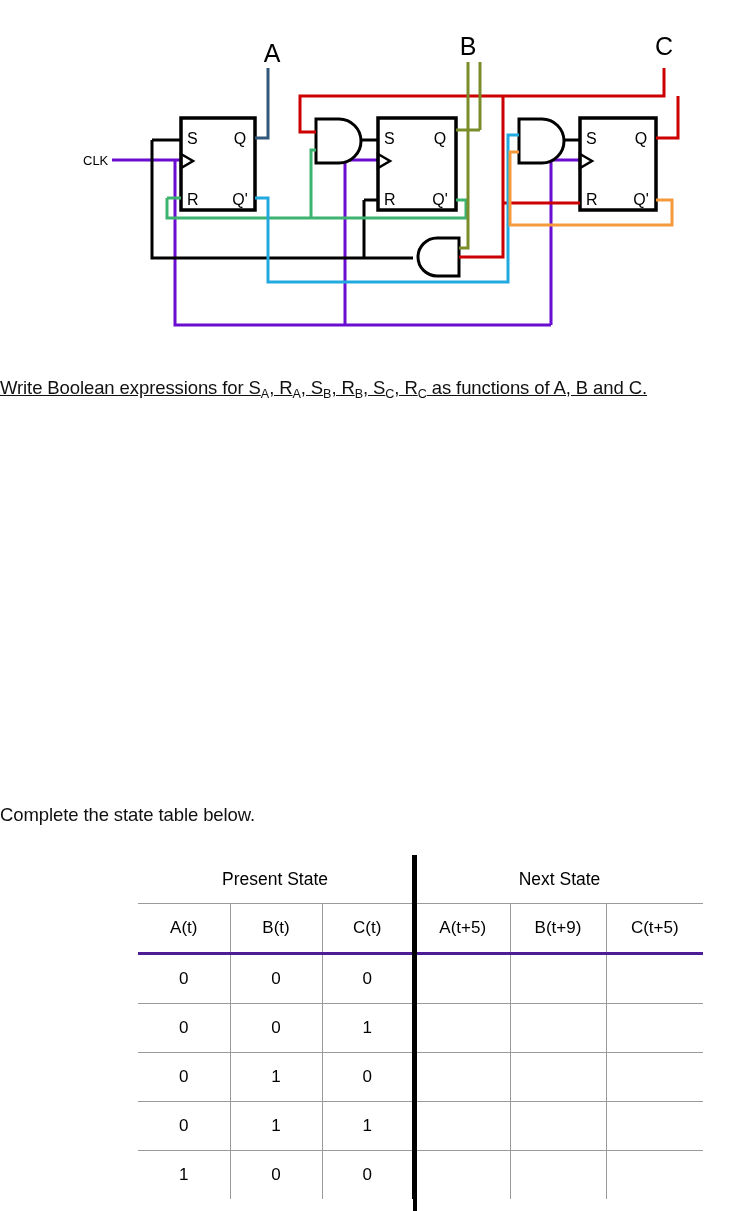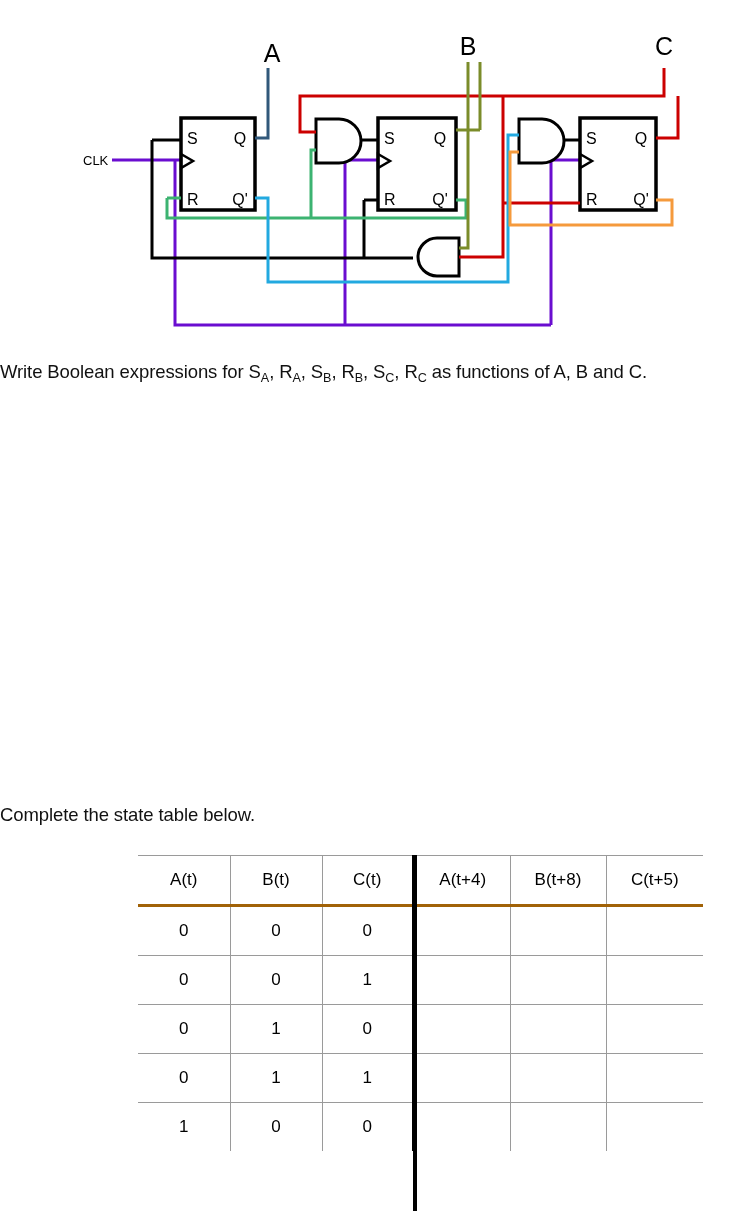--- a/index.html
+++ b/index.html
@@ -24,21 +24,21 @@
   }
   .prose {
     position: absolute;
     left: 0;
     font-size: 18.5px;
     line-height: 1.25;
     color: #111111;
     letter-spacing: -0.1px;
     white-space: nowrap;
   }
-  #q1-text { top: 360px; }
+  #q1-text { top: 376px; text-decoration: underline; }
   #q2-text { top: 803px; text-align: center; }
   sub {
     font-size: 0.68em;
     vertical-align: baseline;
     position: relative;
     top: 0.3em;
   }
   #state-table-wrap {
     position: absolute;
     left: 138px;
@@ -58,21 +58,21 @@
     height: 48px;
     vertical-align: middle;
   }
   .grp-head td {
     border: none;
     height: 42px;
     font-size: 17.5px;
   }
   .col-head td {
     border-top: 1px solid #9a9a9a;
-    border-bottom: 3px solid #a16207;
+    border-bottom: 3px solid #4c1d95;
     border-left: 1px solid #9a9a9a;
     height: 45px;
   }
   .col-head td.first-col { border-left: none; }
   .data-row td {
     border-bottom: 1px solid #9a9a9a;
     border-left: 1px solid #9a9a9a;
     height: 48px;
   }
   .data-row td.first-col { border-left: none; }
@@ -199,26 +199,30 @@
   <table class="state-table">
     <colgroup>
       <col style="width:92px">
         <col style="width:92px">
         <col style="width:92px">
       <col style="width:96px">
         <col style="width:96px">
         <col style="width:97px">
     </colgroup>
     <tbody>
+      <tr class="grp-head">
+        <td colspan="3">Present State</td>
+        <td colspan="3" class="divider-col">Next State</td>
+      </tr>
       <tr class="col-head">
         <td class="first-col">A(t)</td>
         <td>B(t)</td>
         <td>C(t)</td>
-        <td class="divider-col">A(t+4)</td>
-        <td>B(t+8)</td>
+        <td class="divider-col">A(t+5)</td>
+        <td>B(t+9)</td>
         <td>C(t+5)</td>
       </tr>
       <tr class="data-row">
         <td class="first-col">0</td>
         <td>0</td>
         <td>0</td>
         <td class="divider-col"></td>
         <td></td>
         <td></td>
       </tr>

